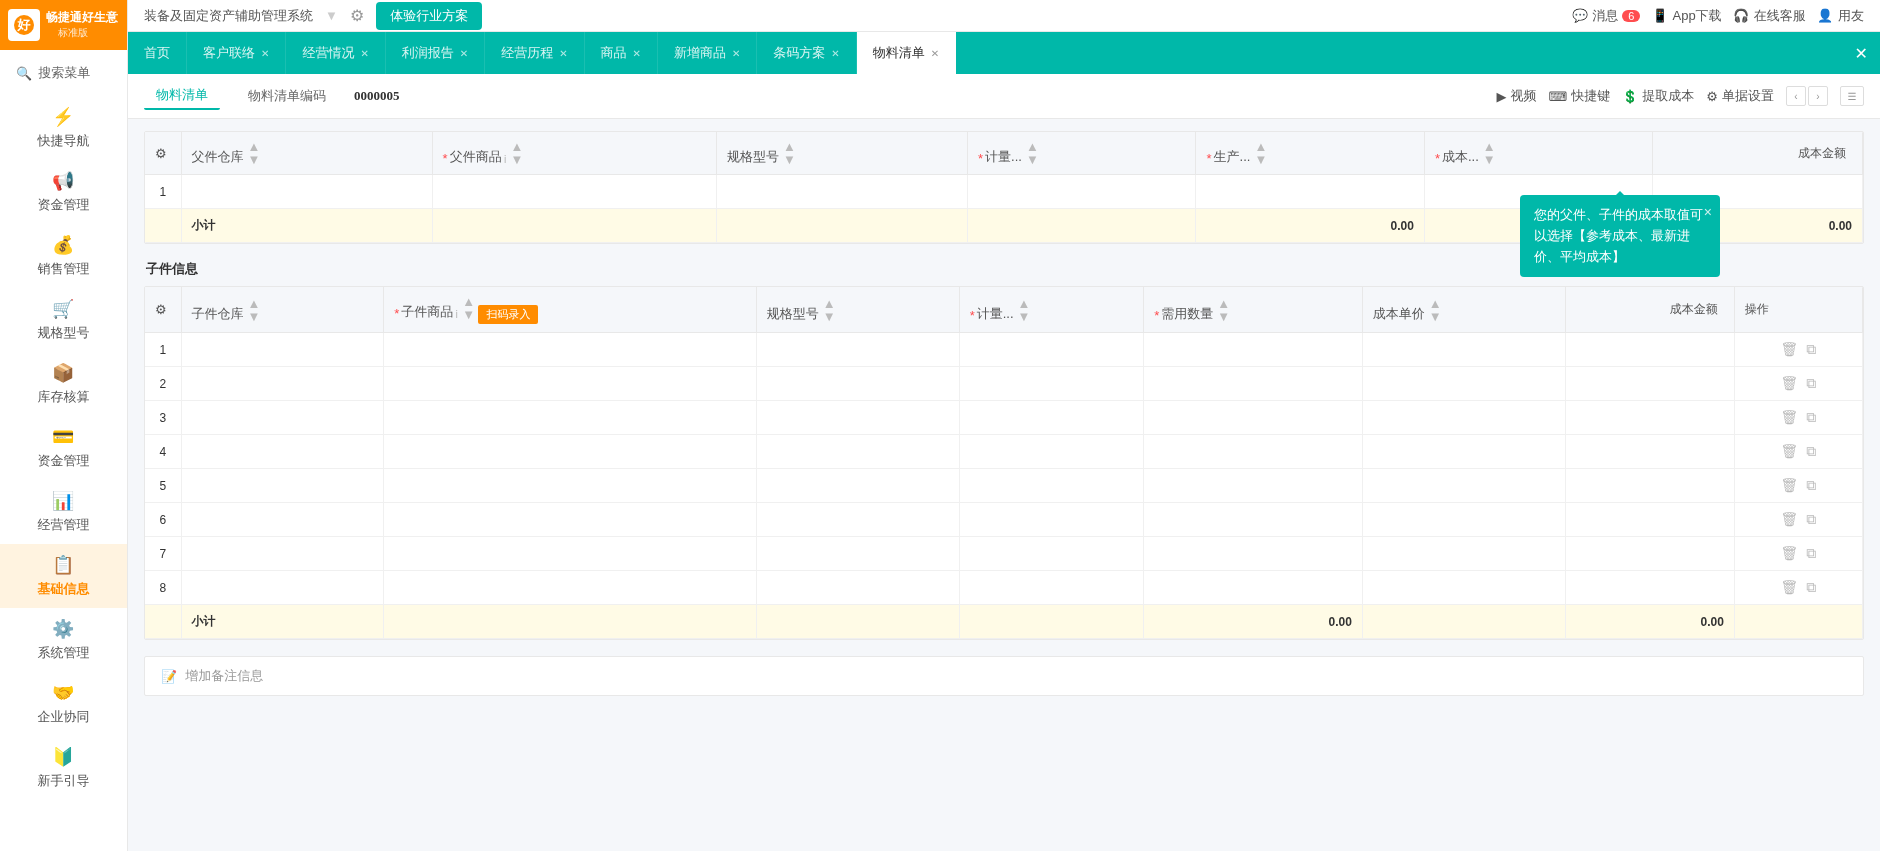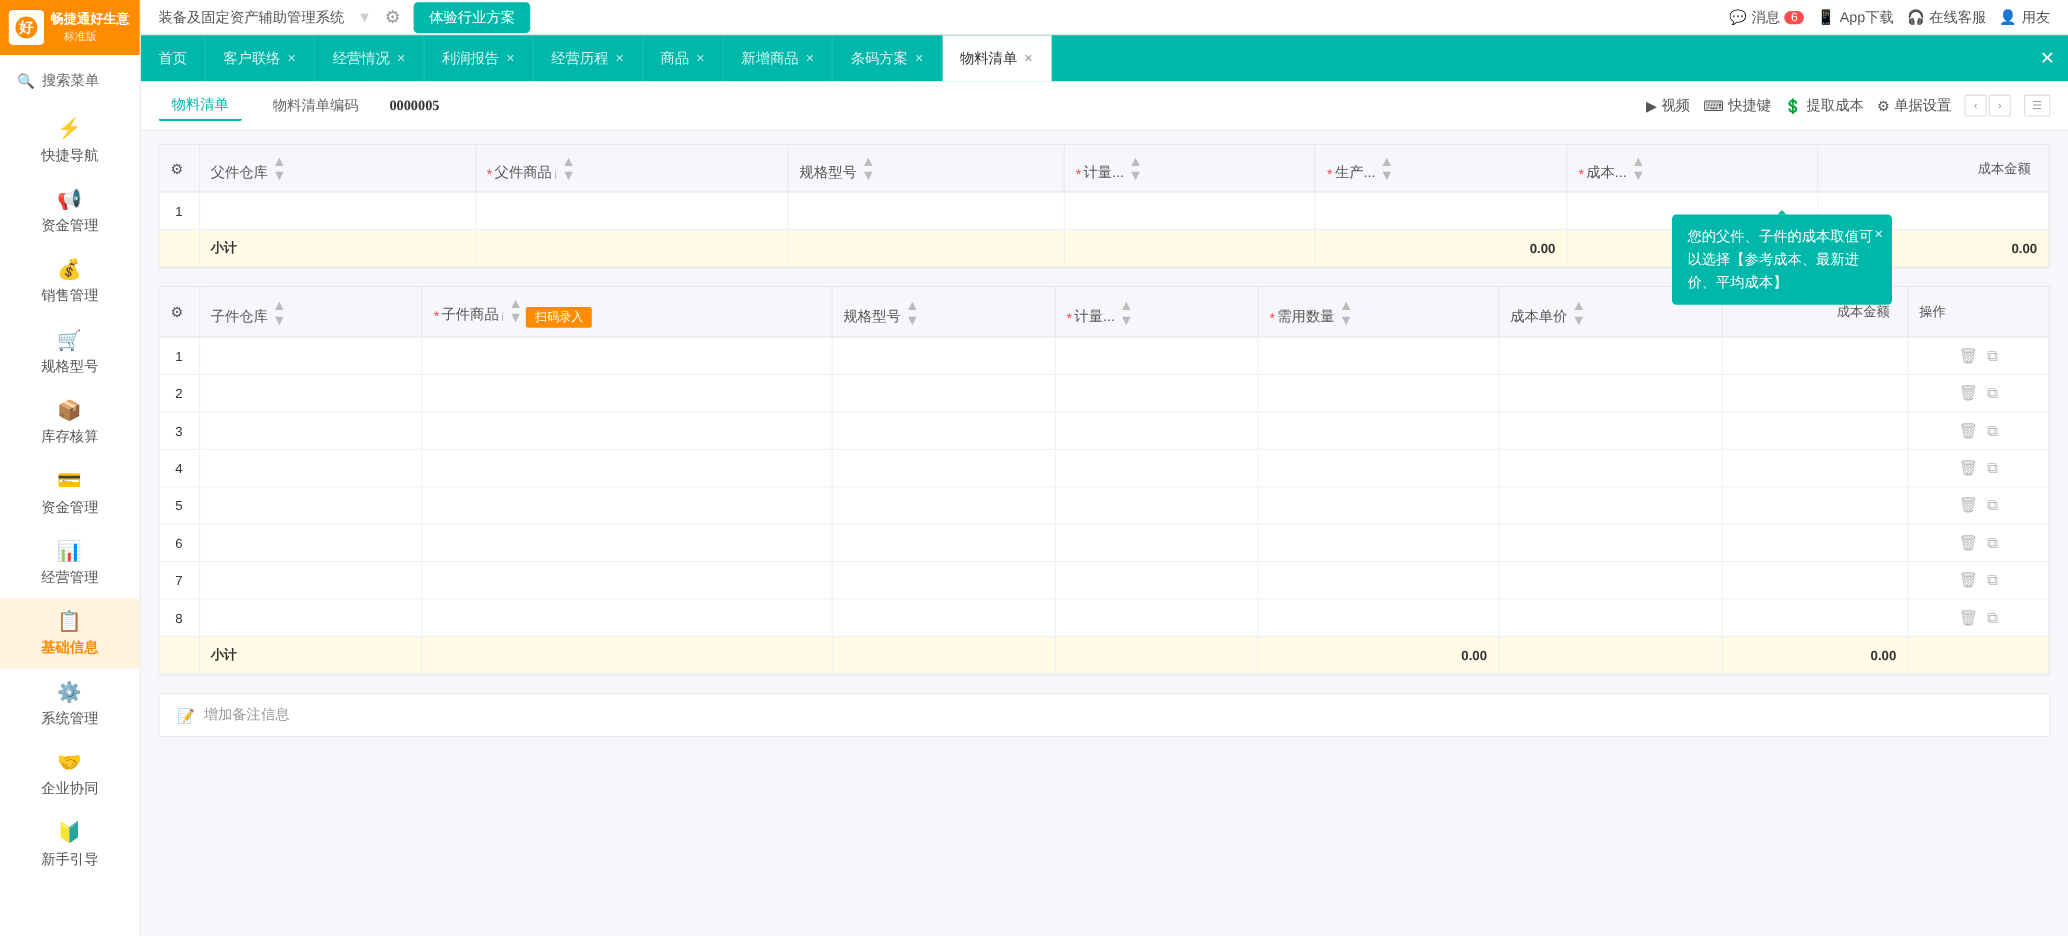--- a/index.html
+++ b/index.html
@@ -327,20 +327,21 @@
             <td></td>
             <td></td>
             <td class="val" style="text-align:right;">0.00</td>
             <td></td>
             <td class="val" style="text-align:right;">0.00</td>
           </tr>
         </tbody>
       </table>
     </div>
 
+    <div class="section-title">子件信息</div>
     <div class="table-wrapper">
       <table class="data-table">
         <thead>
           <tr>
             <th class="th-settings"><span>⚙</span></th>
             <th>
               <span class="th-sort">
                 <span>子件仓库</span>
                 <span class="sort-arrows">
                     <span>▲</span>

